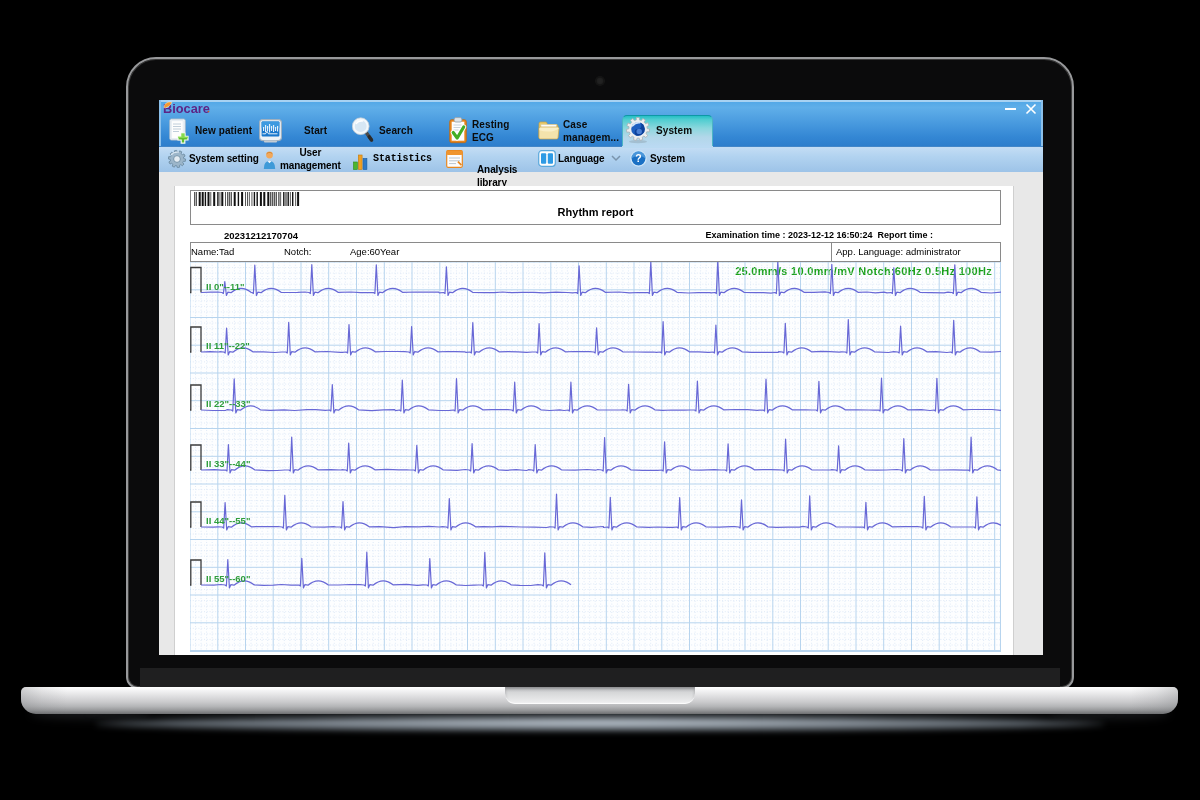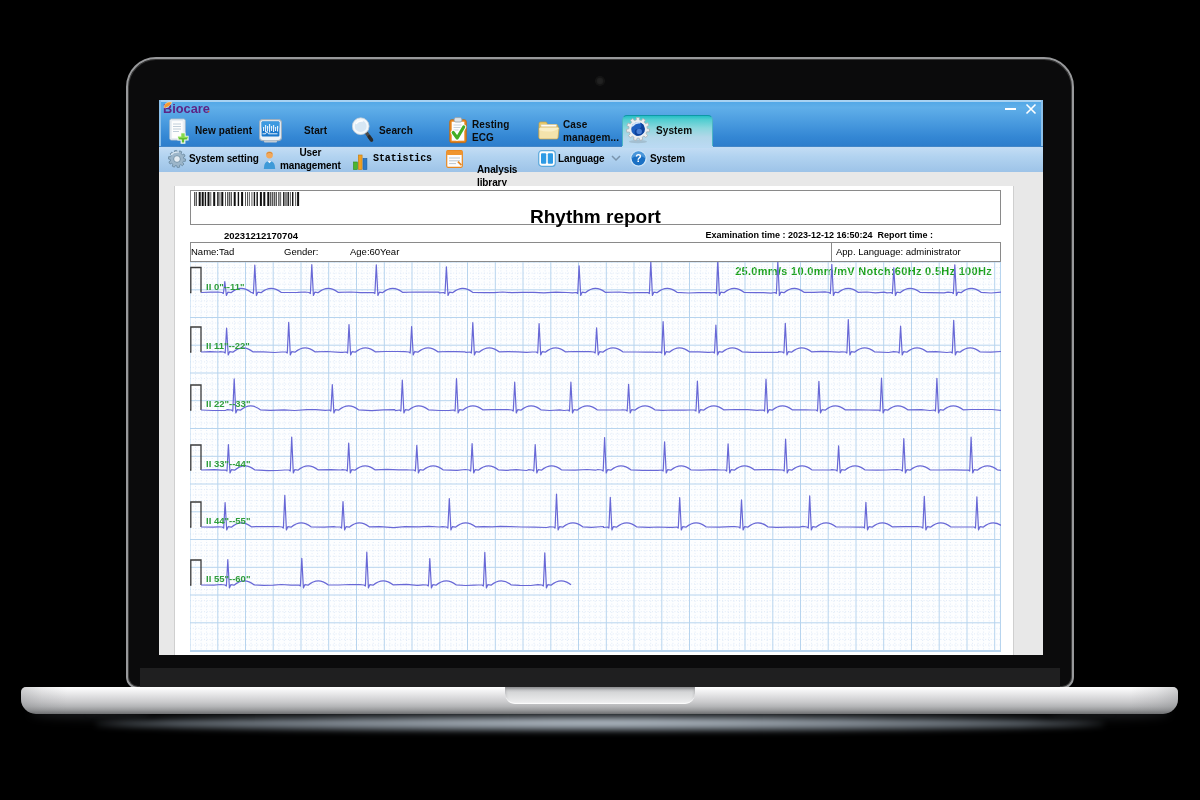--- a/index.html
+++ b/index.html
@@ -202,28 +202,28 @@
         <rect x="84.4" y="0" width="1.0" height="14" fill="#111"></rect>
         <rect x="86.4" y="0" width="0.7" height="14" fill="#111"></rect>
         <rect x="89.1" y="0" width="1.4" height="14" fill="#111"></rect>
         <rect x="91.5" y="0" width="1.0" height="14" fill="#111"></rect>
         <rect x="93.5" y="0" width="1.4" height="14" fill="#111"></rect>
         <rect x="95.9" y="0" width="0.7" height="14" fill="#111"></rect>
         <rect x="98.0" y="0" width="1.4" height="14" fill="#111"></rect>
         <rect x="101.4" y="0" width="0.7" height="14" fill="#111"></rect>
         <rect x="103.1" y="0" width="2.0" height="14" fill="#111"></rect>
       </svg>
-    <div class="abs" style="left:16px;top:20px;width:811px;text-align:center;font-size:19px;font-weight:bold;">Rhythm report</div>
+    <div class="abs" style="left:16px;top:20px;width:811px;text-align:center;font-size:11px;font-weight:bold;">Rhythm report</div>
     <div class="btxt" style="left:23px;top:44px;margin-left:27px;">20231212170704</div>
     <div class="btxt" style="right:81px;top:44px;font-size:9px;">Examination time : 2023-12-12 16:50:24&nbsp; Report time :</div>
 
     <div class="box" style="left:16px;top:56px;width:811px;height:20px;"></div>
     <div class="abs" style="left:657px;top:56px;width:1px;height:20px;background:#8a8a8a;"></div>
     <div class="rtxt" style="left:17px;top:60px;">Name:Tad</div>
-    <div class="rtxt" style="left:110px;top:60px;">Gender:</div>
+    <div class="rtxt" style="left:110px;top:60px;">Notch:</div>
     <div class="rtxt" style="left:176px;top:60px;">Age:60Year</div>
     <div class="rtxt" style="left:662px;top:60px;">App. Language: administrator</div>
 
     <div class="abs" id="grid">
       <div class="abs" style="right:9px;top:3px;font-size:11px;letter-spacing:0.3px;font-weight:bold;color:#18a018;white-space:nowrap;">25.0mm/s 10.0mm/mV Notch:60Hz 0.5Hz 100Hz</div>
       <svg class="abs" style="left:0;top:0;" width="811" height="390" viewBox="0 0 811 390">
 <g fill="none">
 <path stroke="#dce8f6" stroke-width="0.9" stroke-dasharray="1 1.8" d="M5.5 0 V390 M11.1 0 V390 M16.6 0 V390 M22.2 0 V390 M33.3 0 V390 M38.8 0 V390 M44.4 0 V390 M49.9 0 V390 M61 0 V390 M66.6 0 V390 M72.1 0 V390 M77.7 0 V390 M88.8 0 V390 M94.3 0 V390 M99.9 0 V390 M105.4 0 V390 M116.5 0 V390 M122.1 0 V390 M127.6 0 V390 M133.2 0 V390 M144.3 0 V390 M149.8 0 V390 M155.4 0 V390 M161 0 V390 M172.1 0 V390 M177.6 0 V390 M183.2 0 V390 M188.7 0 V390 M199.8 0 V390 M205.4 0 V390 M210.9 0 V390 M216.5 0 V390 M227.6 0 V390 M233.1 0 V390 M238.7 0 V390 M244.2 0 V390 M255.3 0 V390 M260.9 0 V390 M266.4 0 V390 M272 0 V390 M283.1 0 V390 M288.6 0 V390 M294.2 0 V390 M299.7 0 V390 M310.8 0 V390 M316.4 0 V390 M321.9 0 V390 M327.5 0 V390 M338.6 0 V390 M344.1 0 V390 M349.7 0 V390 M355.2 0 V390 M366.3 0 V390 M371.9 0 V390 M377.4 0 V390 M383 0 V390 M394.1 0 V390 M399.6 0 V390 M405.2 0 V390 M410.7 0 V390 M421.8 0 V390 M427.4 0 V390 M432.9 0 V390 M438.5 0 V390 M449.6 0 V390 M455.1 0 V390 M460.7 0 V390 M466.2 0 V390 M477.3 0 V390 M482.9 0 V390 M488.4 0 V390 M494 0 V390 M505.1 0 V390 M510.6 0 V390 M516.2 0 V390 M521.7 0 V390 M532.8 0 V390 M538.4 0 V390 M543.9 0 V390 M549.5 0 V390 M560.6 0 V390 M566.1 0 V390 M571.7 0 V390 M577.2 0 V390 M588.3 0 V390 M593.9 0 V390 M599.4 0 V390 M604.9 0 V390 M616 0 V390 M621.6 0 V390 M627.1 0 V390 M632.7 0 V390 M643.8 0 V390 M649.3 0 V390 M654.9 0 V390 M660.4 0 V390 M671.5 0 V390 M677.1 0 V390 M682.6 0 V390 M688.2 0 V390 M699.3 0 V390 M704.8 0 V390 M710.4 0 V390 M715.9 0 V390 M727 0 V390 M732.6 0 V390 M738.1 0 V390 M743.7 0 V390 M754.8 0 V390 M760.3 0 V390 M765.9 0 V390 M771.4 0 V390 M782.5 0 V390 M788.1 0 V390 M793.6 0 V390 M799.2 0 V390 M810.3 0 V390 M0 5.5 H811 M0 11.1 H811 M0 16.6 H811 M0 22.2 H811 M0 33.3 H811 M0 38.8 H811 M0 44.4 H811 M0 49.9 H811 M0 61 H811 M0 66.6 H811 M0 72.1 H811 M0 77.7 H811 M0 88.8 H811 M0 94.3 H811 M0 99.9 H811 M0 105.4 H811 M0 116.5 H811 M0 122.1 H811 M0 127.6 H811 M0 133.2 H811 M0 144.3 H811 M0 149.8 H811 M0 155.4 H811 M0 161 H811 M0 172.1 H811 M0 177.6 H811 M0 183.2 H811 M0 188.7 H811 M0 199.8 H811 M0 205.4 H811 M0 210.9 H811 M0 216.5 H811 M0 227.6 H811 M0 233.1 H811 M0 238.7 H811 M0 244.2 H811 M0 255.3 H811 M0 260.9 H811 M0 266.4 H811 M0 272 H811 M0 283.1 H811 M0 288.6 H811 M0 294.2 H811 M0 299.7 H811 M0 310.8 H811 M0 316.4 H811 M0 321.9 H811 M0 327.5 H811 M0 338.6 H811 M0 344.1 H811 M0 349.7 H811 M0 355.2 H811 M0 366.3 H811 M0 371.9 H811 M0 377.4 H811 M0 383 H811"></path>
 <path stroke="#b7d4ee" stroke-width="1" d="M0 0 V390 M27.8 0 V390 M55.5 0 V390 M83.2 0 V390 M111 0 V390 M138.7 0 V390 M166.5 0 V390 M194.3 0 V390 M222 0 V390 M249.8 0 V390 M277.5 0 V390 M305.3 0 V390 M333 0 V390 M360.8 0 V390 M388.5 0 V390 M416.3 0 V390 M444 0 V390 M471.8 0 V390 M499.5 0 V390 M527.3 0 V390 M555 0 V390 M582.8 0 V390 M610.5 0 V390 M638.2 0 V390 M666 0 V390 M693.7 0 V390 M721.5 0 V390 M749.2 0 V390 M777 0 V390 M804.7 0 V390 M810.5 0 V390 M0 0 H811 M0 27.8 H811 M0 55.5 H811 M0 83.2 H811 M0 111 H811 M0 138.7 H811 M0 166.5 H811 M0 194.3 H811 M0 222 H811 M0 249.8 H811 M0 277.5 H811 M0 305.3 H811 M0 333 H811 M0 360.8 H811 M0 388.5 H811 M0 389.5 H811"></path>
 </g>

